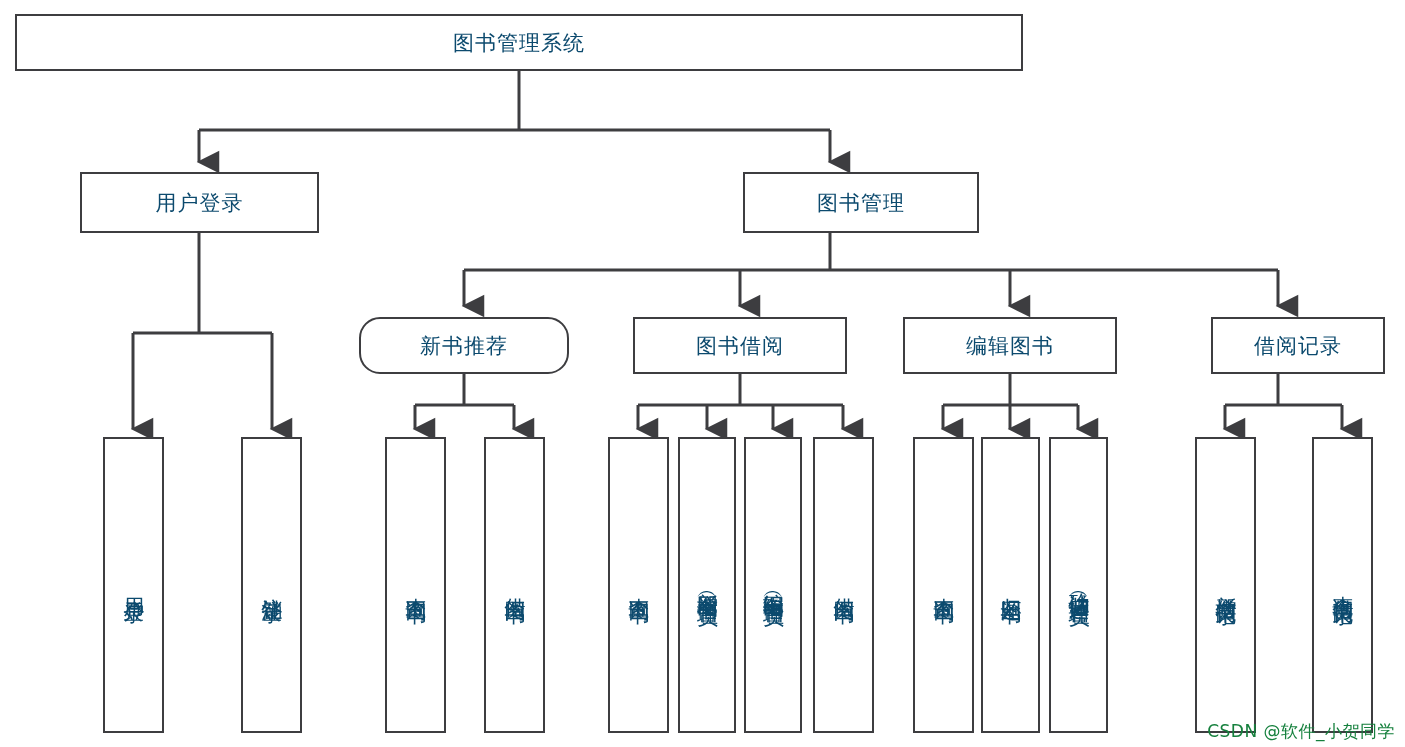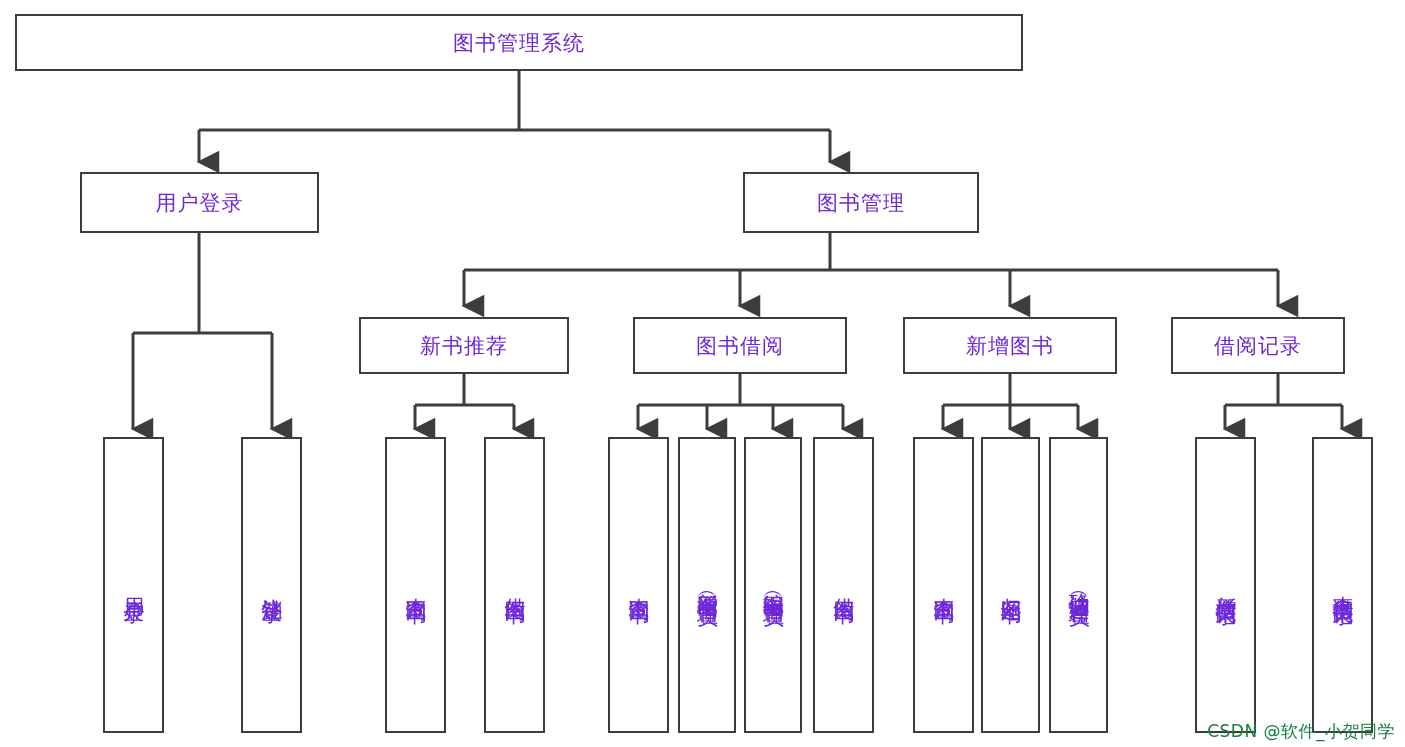--- a/index.html
+++ b/index.html
@@ -26,21 +26,21 @@
     pointer-events: none;
   }
   .node {
     position: absolute;
     box-sizing: border-box;
     border: 2px solid #3d3d40;
     background: #ffffff;
     display: flex;
     align-items: center;
     justify-content: center;
-    color: #6d28d9;
+    color: #0c4a6e;
   }
   .node.horiz {
     font-size: 21px;
     letter-spacing: 1px;
   }
   .node.vert {
     writing-mode: vertical-rl;
     text-orientation: upright;
     font-size: 21px;
     line-height: 1.18;
@@ -125,30 +125,30 @@
     <span>图书管理系统</span>
   </div>
 
   <div class="node horiz" style="left:80px; top:172px; width:239px; height:61px;">
     <span>用户登录</span>
   </div>
   <div class="node horiz" style="left:711px; top:172px; width:236px; height:61px;margin-left:32px;">
     <span>图书管理</span>
   </div>
 
-  <div class="node horiz" style="left:359px; top:317px; width:210px; height:57px;">
+  <div class="node horiz" style="left:359px; top:317px; width:210px; height:57px;border-radius:21px;">
     <span>新书推荐</span>
   </div>
   <div class="node horiz" style="left:633px; top:317px; width:214px; height:57px;">
     <span>图书借阅</span>
   </div>
   <div class="node horiz" style="left:903px; top:317px; width:214px; height:57px;">
-    <span>新增图书</span>
+    <span>编辑图书</span>
   </div>
-  <div class="node horiz" style="left:1171px; top:317px; width:174px; height:57px;">
+  <div class="node horiz" style="left:1211px; top:317px; width:174px; height:57px;">
     <span>借阅记录</span>
   </div>
 
   <div class="node vert" style="left:103px; top:437px; width:61px; height:296px;">
     <span class="vtext">用户登录</span>
   </div>
   <div class="node vert" style="left:241px; top:437px; width:61px; height:296px;">
     <span class="vtext">注销登录</span>
   </div>
 

